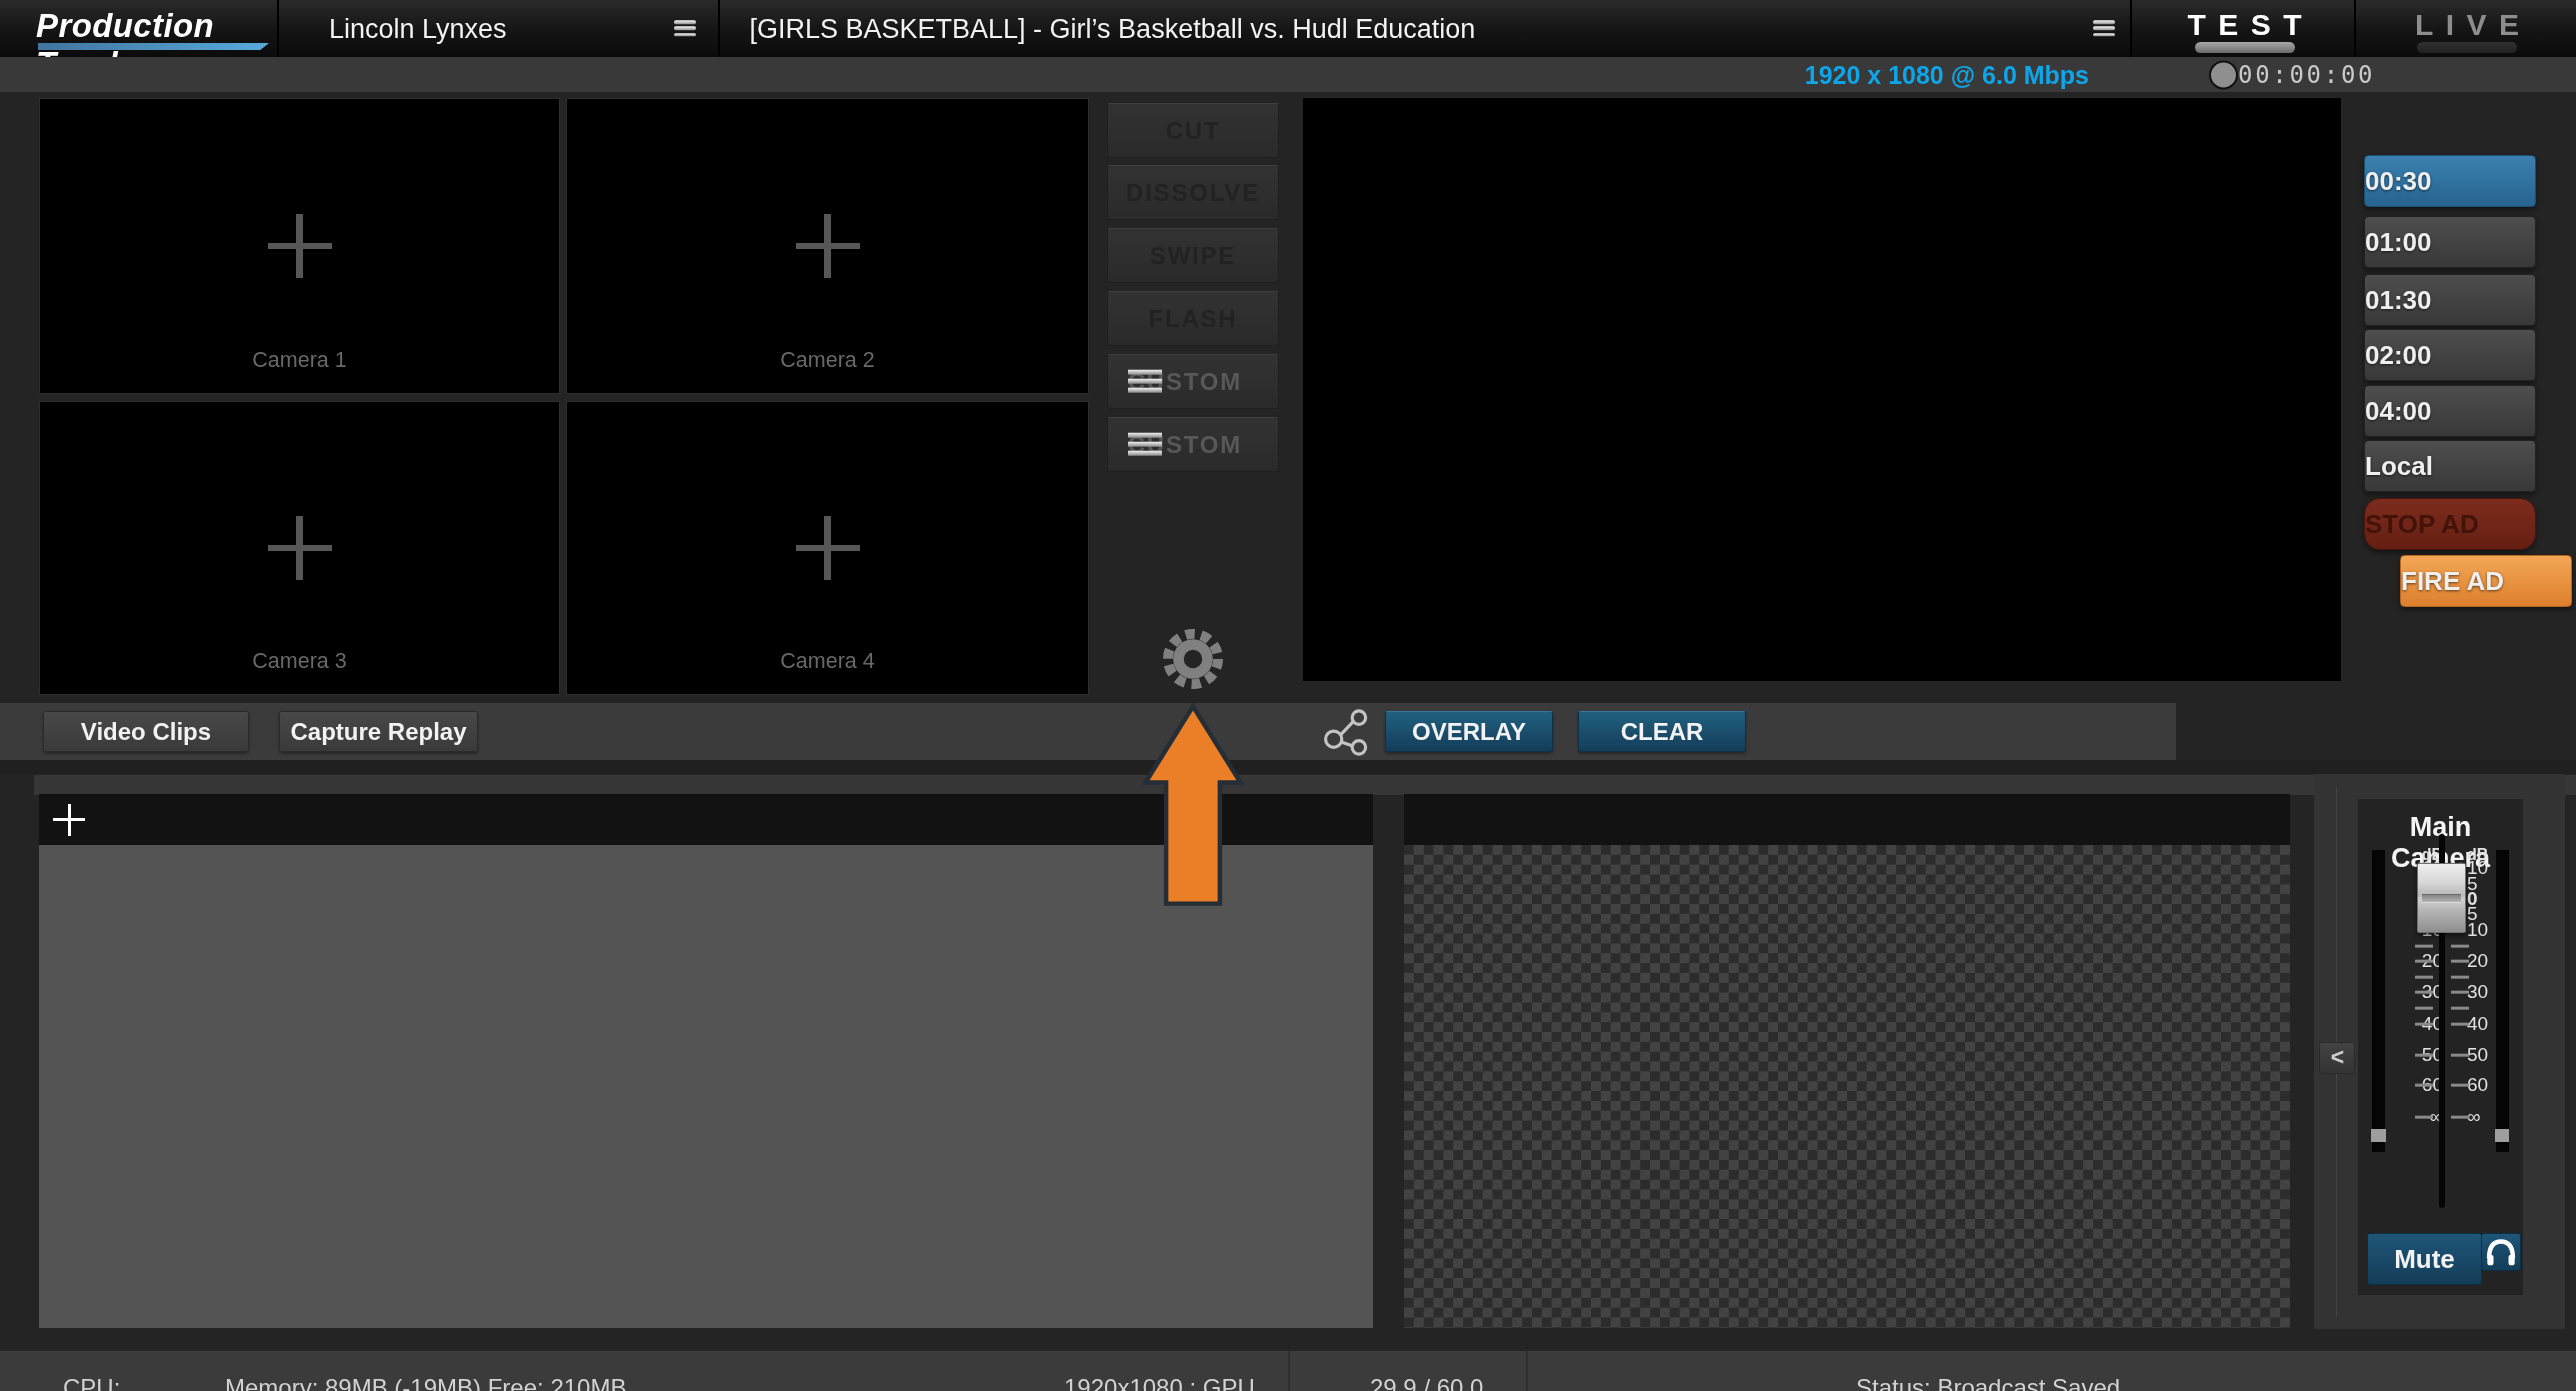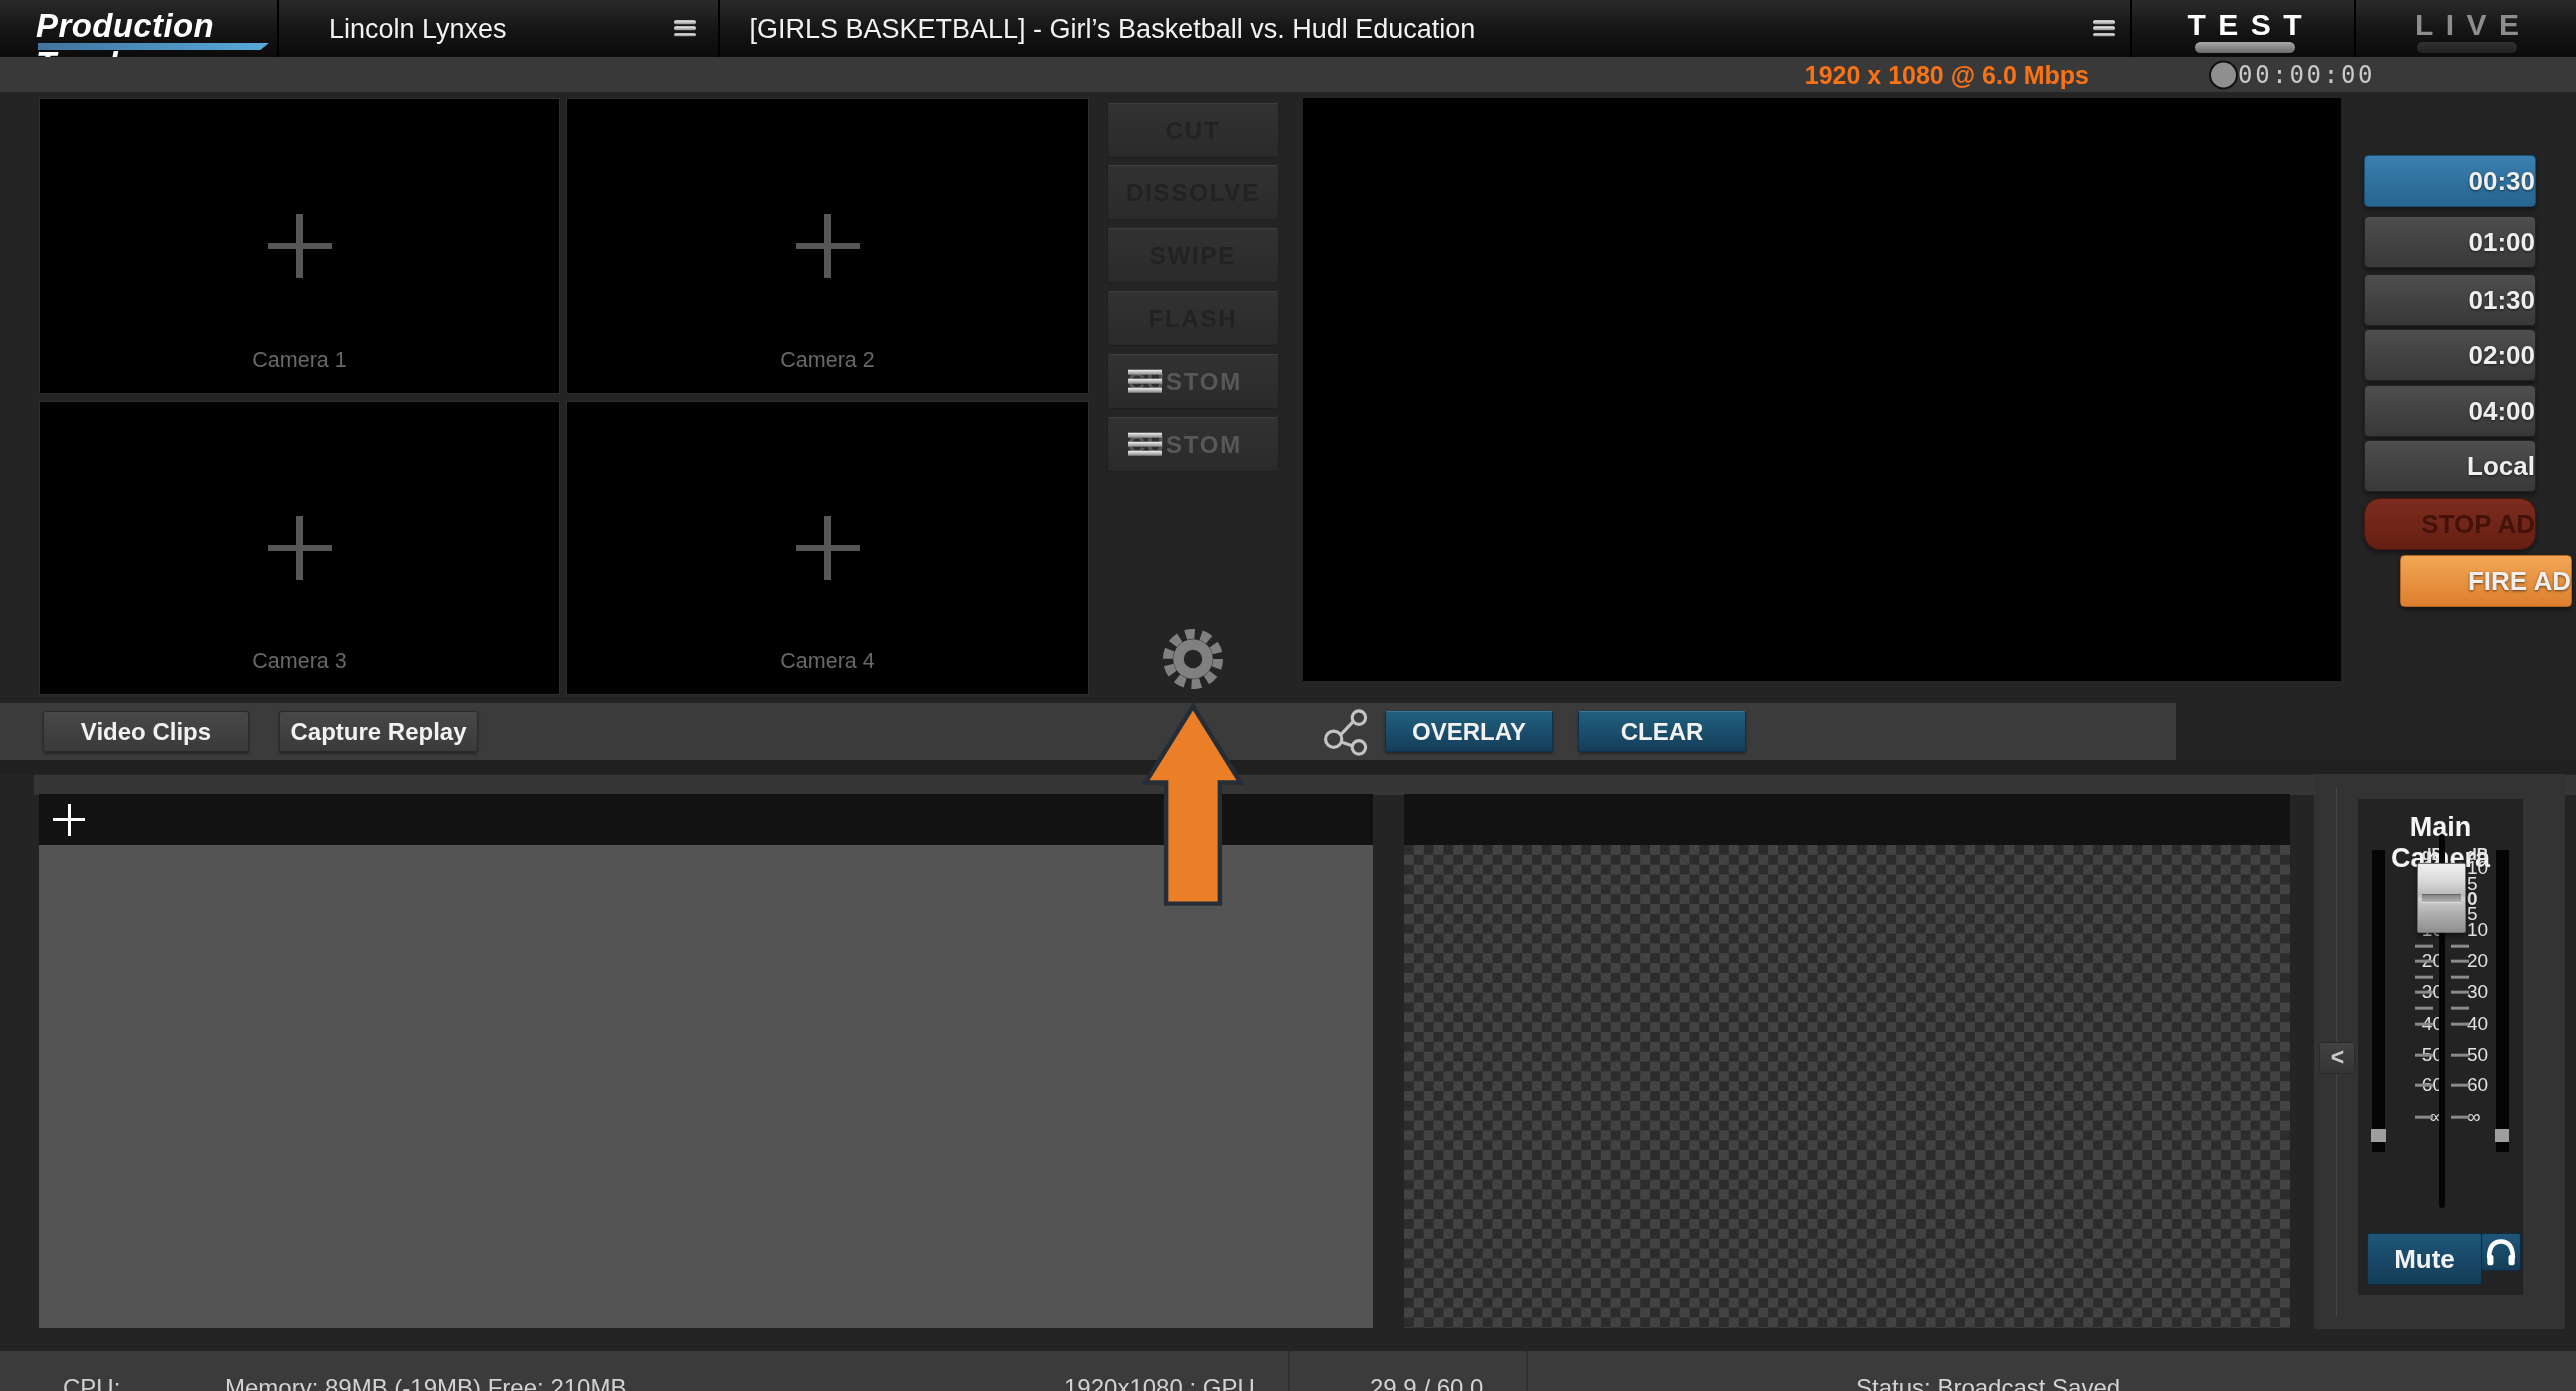--- a/index.html
+++ b/index.html
@@ -17,21 +17,21 @@
   .burger{position:absolute;top:50%;transform:translateY(-50%);width:21.5px;}
   .burger i{display:block;height:3.6px;margin:2.7px 0;border-radius:1.8px;background:linear-gradient(180deg,#fdfdfd,#8f8f8f);}
   .bigbtn-label{position:absolute;left:0;right:0;top:8px;text-align:center;font-size:30px;font-weight:700;letter-spacing:12.5px;text-indent:12.5px;color:#fff;}
   .bigbtn-label.dim{color:#8d8d8d;}
   .pill{position:absolute;left:50%;transform:translateX(-50%);top:42px;width:100px;height:10.7px;border-radius:5.4px;}
   .pill.on{background:linear-gradient(180deg,#a8a8a8,#6b6b6b);}
   .pill.off{background:linear-gradient(180deg,#303030,#222);}
 
   
   .subbar{left:0;top:57px;width:2576px;height:35px;background:#393939;}
-  .enc-text{position:absolute;right:487px;top:50%;transform:translateY(-50%);font-size:25px;font-weight:600;color:#f97316;white-space:nowrap;}
+  .enc-text{position:absolute;right:487px;top:50%;transform:translateY(-50%);font-size:25px;font-weight:600;color:#0ea5e9;white-space:nowrap;}
   .rec{position:absolute;left:2209px;top:50%;transform:translateY(-50%);display:flex;align-items:center;}
   .rec-dot{width:29px;height:29px;border-radius:50%;background:#8f8f8f;border:2.7px solid #101010;box-sizing:border-box;}
   .rec-time{margin-left:0;font-family:"DejaVu Sans Mono",monospace;font-size:24px;letter-spacing:2.7px;color:#c9c9c9;}
 
   
   .cam{background:#000;border:0.9px solid #2e2e2e;box-sizing:border-box;}
   .cam .plus{position:absolute;left:50%;top:50%;width:64px;height:64px;transform:translate(-50%,-50%);}
   .cam .plus::before{content:"";position:absolute;left:50%;top:0;bottom:0;width:6.3px;margin-left:-3.1px;background:#575757;}
   .cam .plus::after{content:"";position:absolute;top:50%;left:0;right:0;height:6.3px;margin-top:-3.1px;background:#575757;}
   .cam-label{position:absolute;left:0;right:0;bottom:19.7px;text-align:center;font-size:21.5px;color:#686868;}
@@ -45,21 +45,21 @@
   .tr-burger{position:absolute;right:14.3px;top:50%;transform:translateY(-50%);width:34px;}
   .tr-burger i{display:block;height:5.4px;margin:3.6px 0;background:linear-gradient(180deg,#f2f2f2,#888);}
   .gear-btn{left:1160px;top:626px;width:66px;height:66px;}
 
   
   .monitor{left:1303px;top:98px;width:1038px;height:583px;background:#000;}
 
   
   .ad-btn{left:2364px;width:172px;height:52px;border-radius:4.5px;box-shadow:0 2.7px 5.4px rgba(0,0,0,.45);
           background:linear-gradient(180deg,#4e4e4e,#383838);border:0.9px solid #222;box-sizing:border-box;}
-  .ad-btn span{position:absolute;left:0;right:0;top:50%;transform:translateY(-50%);text-align:right;
+  .ad-btn span{position:absolute;left:0;right:0;top:50%;transform:translateY(-50%);text-align:left;
           font-size:26px;font-weight:700;color:#efefef;text-shadow:0 1.8px 2.7px rgba(0,0,0,.6);}
   .ad-btn.sel{background:linear-gradient(180deg,#3a80b0,#27648f);border-color:#1c4e74;}
   .ad-btn.stop{background:linear-gradient(180deg,#7d2c1e,#641f12);border-color:#4a160c;border-radius:16px;}
   .ad-btn.stop span{color:#431309;text-shadow:none;}
   .ad-btn.fire{background:linear-gradient(180deg,#f2a755,#dd7f2e);border-color:#b5651d;margin-left:36px;}
 
   
   .clipsbar{left:0;top:703px;width:2176px;height:57px;background:#3b3b3b;}
   .bar-btn{position:absolute;top:8px;height:41px;background:linear-gradient(180deg,#484848,#3a3a3a);
            border:0.9px solid #2a2a2a;border-radius:2.7px;box-sizing:border-box;box-shadow:0 1.8px 2.7px rgba(0,0,0,.35);}

